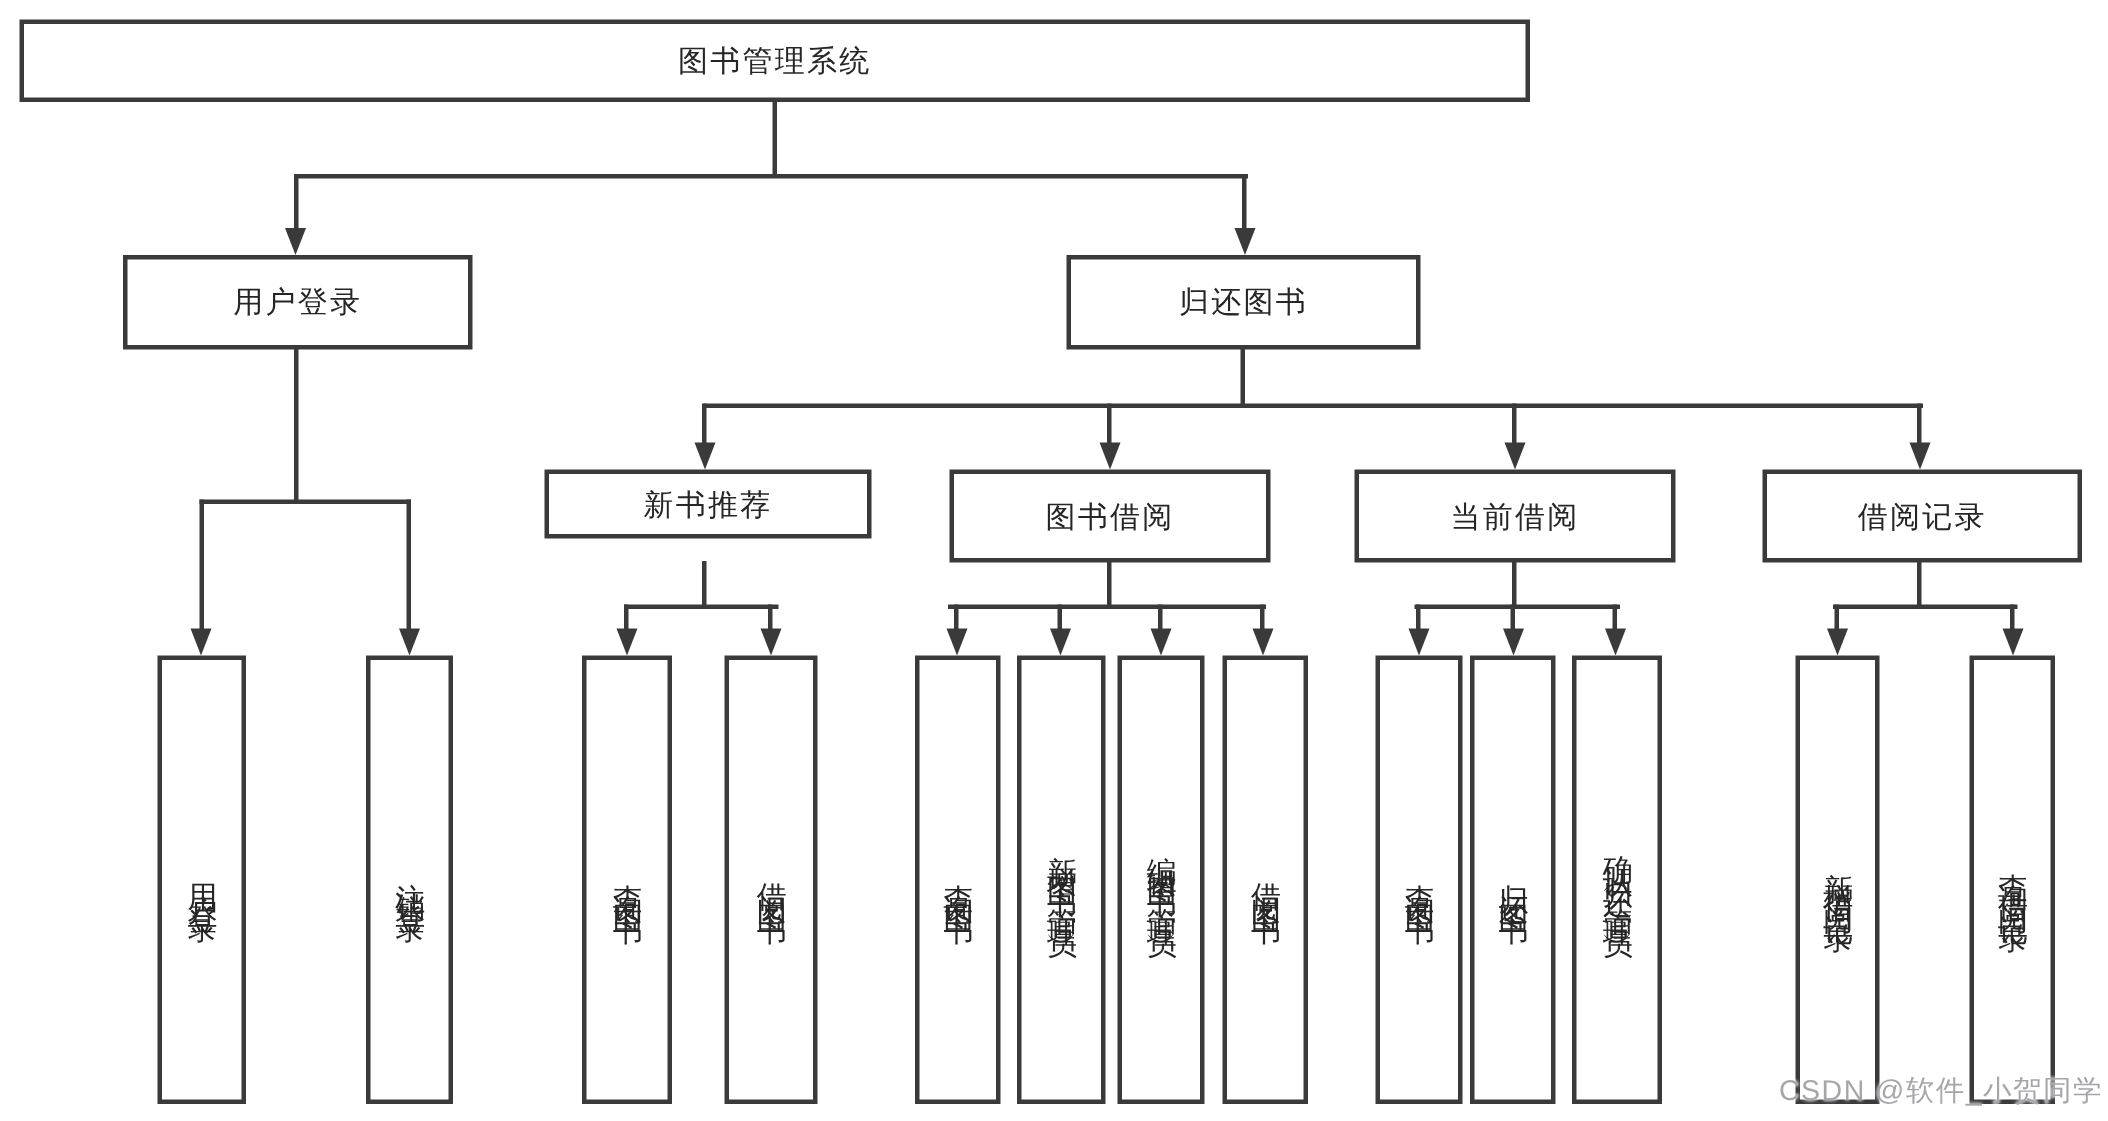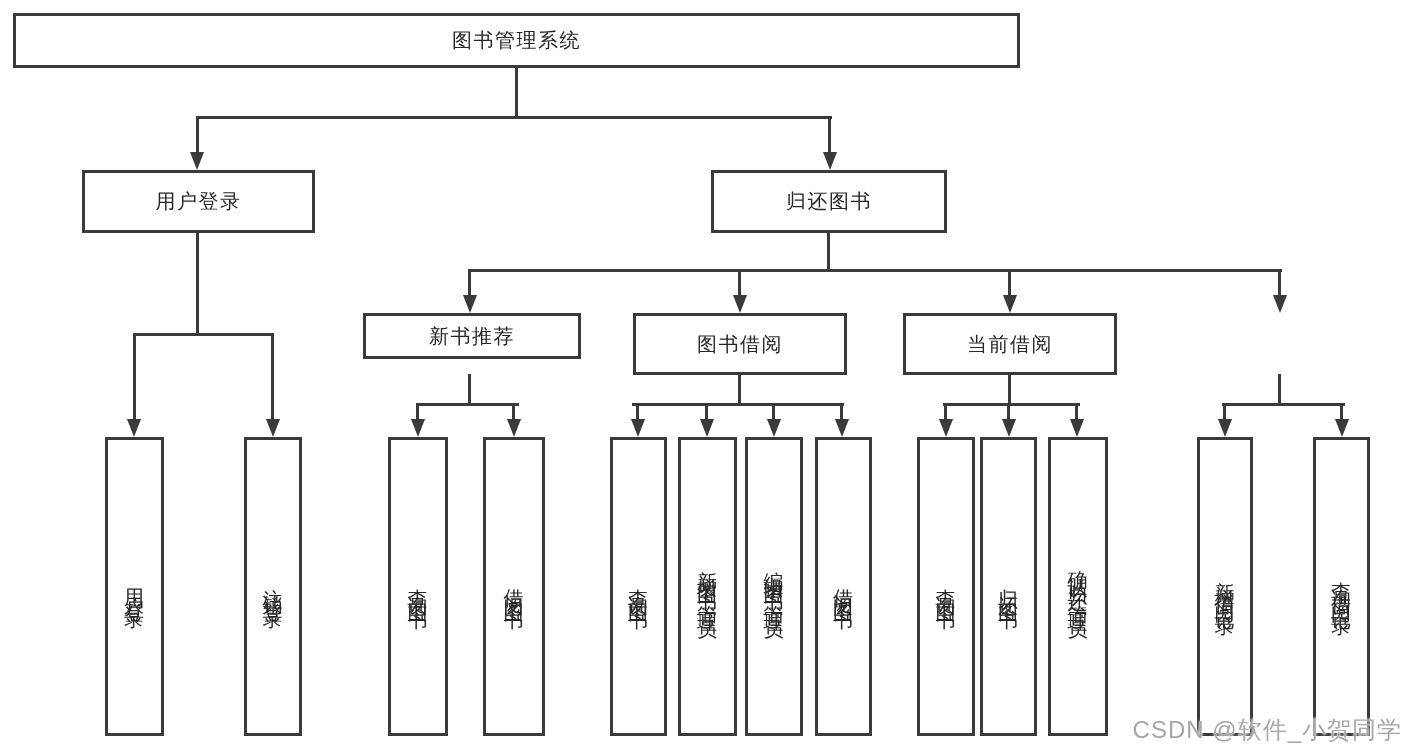--- a/index.html
+++ b/index.html
@@ -27,21 +27,21 @@
   .vline { width:3px; }
   .hline { height:3px; }
   .arrow {
     position:absolute; width:0; height:0;
     border-left:7px solid transparent;
     border-right:7px solid transparent;
     border-top:18px solid var(--line,#3a3a3a);
   }
   .watermark {
     position:absolute; right:3px; top:714px;
-    font-size:24px; color:var(--watermark,#a6a6aa);
+    font-size:19px; color:var(--watermark,#a6a6aa);
     letter-spacing:1px; z-index:5;
     text-shadow:0 0 3px #ffffff, 0 0 2px #ffffff;
   }
 </style>
 </head>
 <body>
 
 <div class="canvas">
 
   <div class="node" style="left:13px;top:13px;width:1007px;height:55px">
@@ -81,20 +81,23 @@
   <div class="arrow" style="left:1273px;top:295px"></div>
 
   <div class="node" style="left:363px;top:313px;width:218px;height:46px">
     <span class="label">新书推荐</span>
   </div>
   <div class="node" style="left:903px;top:313px;width:214px;height:62px">
     <span class="label">当前借阅</span>
   </div>
   <div class="node" style="left:633px;top:313px;width:214px;height:62px">
     <span class="label">图书借阅</span>
+  </div>
+  <div class="node" style="left:1175px;top:313px;width:213px;height:62px">
+    <span class="label">借阅记录</span>
   </div>
 
   <div class="vline" style="left:468px;top:374px;height:32px"></div>
   <div class="hline" style="left:416px;top:403px;width:103px"></div>
   <div class="vline" style="left:416px;top:403px;height:20px"></div>
   <div class="vline" style="left:512px;top:403px;height:20px"></div>
   <div class="arrow" style="left:411px;top:419px"></div>
   <div class="arrow" style="left:507px;top:419px"></div>
 
   <div class="vline" style="left:738px;top:374px;height:32px"></div>

